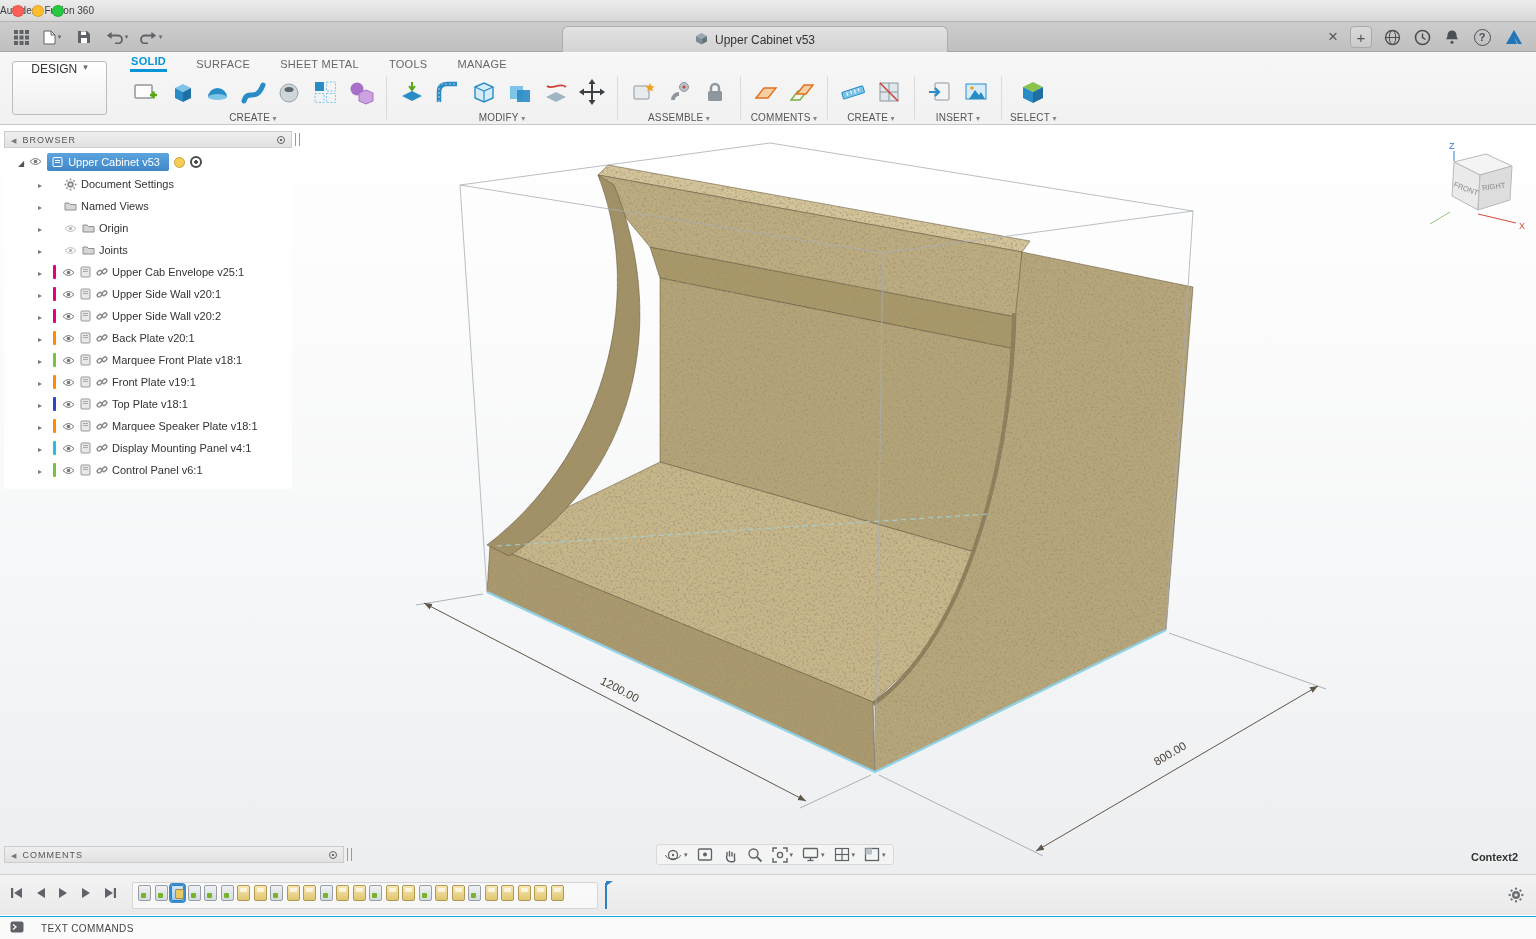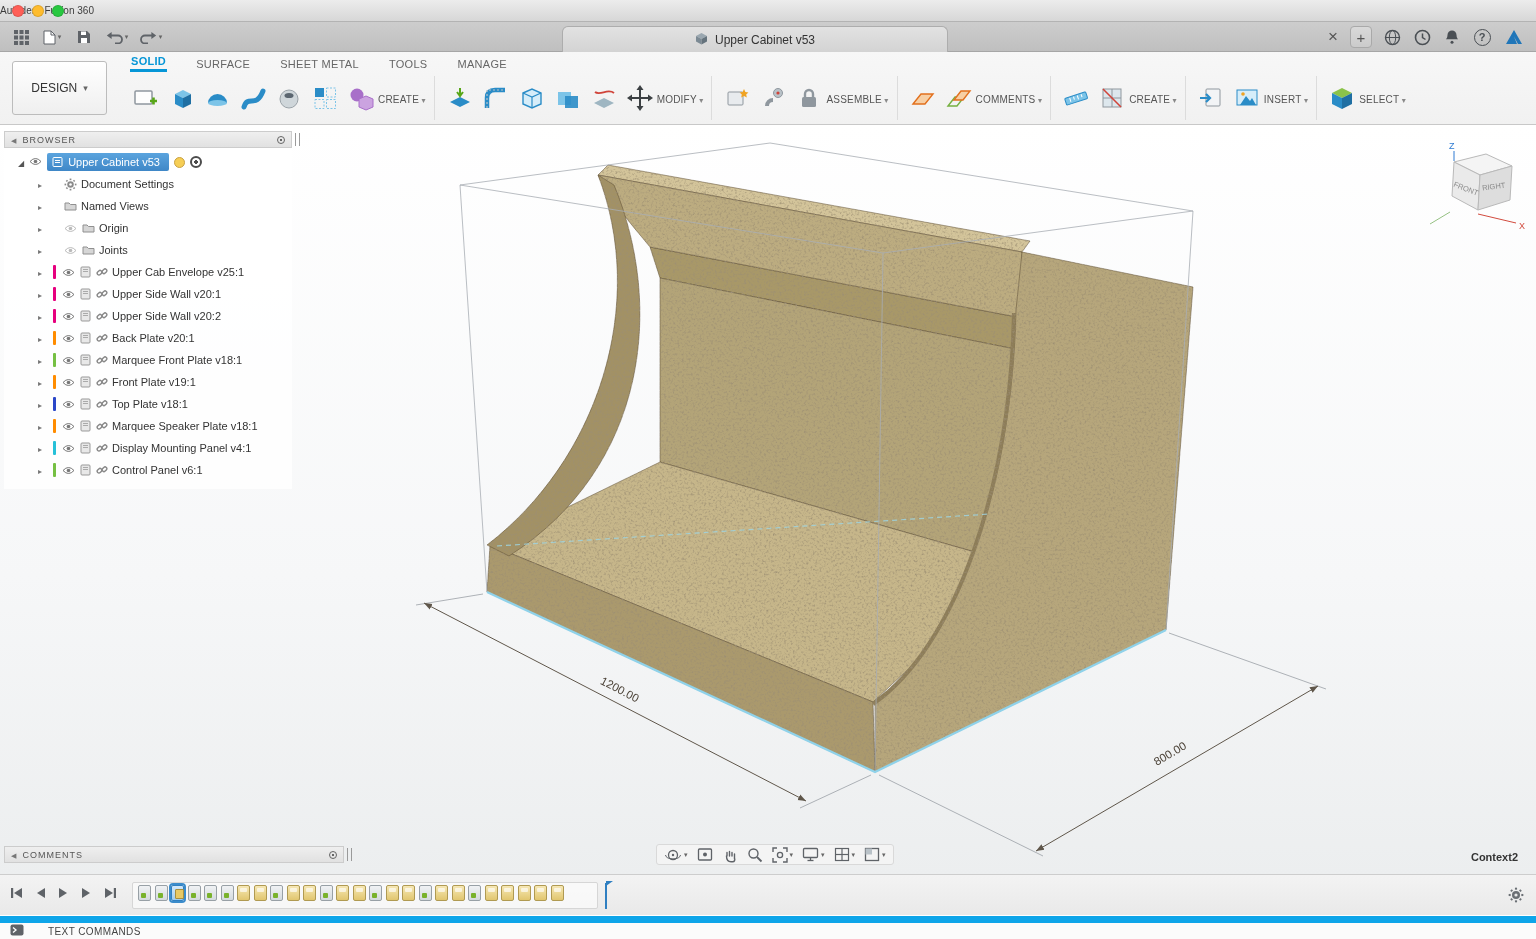--- a/index.html
+++ b/index.html
@@ -27,27 +27,27 @@
     display:flex;align-items:center;justify-content:center}
   .glyph-plus::before{content:"+";font-size:15px;color:#555;line-height:1}
   .glyph-q::before{content:"?";font-size:11px;color:#4a4f54;font-weight:bold}
   .round-help{width:17px;height:17px;border:1.5px solid #4a4f54;border-radius:50%;display:flex;align-items:center;justify-content:center}
 
   
   #ribbon{position:absolute;top:52px;left:0;right:0;height:73px;z-index:55;
     background:linear-gradient(#f7f7f7,#f1f1f1);border-bottom:1px solid #c8c8c8}
   #design-btn{position:absolute;left:12px;top:9px;width:95px;height:54px;
     background:linear-gradient(#ffffff,#efefef);border:1px solid #bcbcbc;border-radius:3px;
-    font-size:12px;color:#333;display:flex;align-items:center;justify-content:center;cursor:default}
+    font-size:12px;color:#333;display:flex;align-items:flex-start;justify-content:center;cursor:default}
   #design-btn::after{content:"▾";font-size:9px;color:#666;margin-left:6px}
   #ribbon-tabs{position:absolute;left:130px;top:1px;height:19px;display:flex;gap:28px;align-items:flex-end;font-size:11px;color:#666}
   .rtab{padding:18px 1px 2px;letter-spacing:.3px;cursor:default}
   .rtab.active{color:#0696d7;font-weight:bold;border-bottom:3px solid #0696d7}
   #ribbon-body{position:absolute;left:122px;top:21px;bottom:1px;display:flex;align-items:stretch}
-  .rgroup{display:flex;flex-direction:row;align-items:center;padding:0 6px}
+  .rgroup{display:flex;flex-direction:column;align-items:center;padding:0 6px}
   .ricons{display:flex;align-items:center;height:37px;gap:2px}
   .ricon{width:34px;height:34px;display:flex;align-items:center;justify-content:center;border-radius:3px;cursor:default}
   .rlabel{font-size:10px;color:#555;margin-top:2px;letter-spacing:.2px}
   .rlabel::after{content:" ▾";font-size:8px;color:#888}
   .rdiv{width:1px;background:#dcdcdc;margin:3px 2px}
 
   
   #viewport{position:absolute;left:0;top:125px;width:1536px;height:751px;z-index:1;
     background:linear-gradient(#ffffff 0%,#f6f7f8 60%,#eceeef 100%)}
   #viewcube{position:absolute;left:1420px;top:138px;width:110px;height:100px;z-index:10}
@@ -103,21 +103,21 @@
   .tl-ic.sketch{border-color:#98a0a6;background:linear-gradient(#f0f2f4,#d4dade)}
   .tl-ic.sketch::after{content:"";position:absolute;left:2px;bottom:2px;width:5px;height:5px;background:#79b22c;border-radius:1px}
   .tl-ic.selected{border-color:#2f7fc1;background:linear-gradient(#d2e8fa,#9ccbf0);box-shadow:0 0 0 2px #3b8ccb}
   .tl-ic.selected::after{content:"";position:absolute;left:2.5px;top:3px;width:7px;height:8px;background:#e7c964;border:1px solid #a88f3e;border-radius:1px}
   #tl-marker{position:relative;width:2px;height:26px;background:#2f7fc1;margin-left:5px;flex:0 0 auto}
   #tl-marker::before{content:"";position:absolute;top:-2px;left:1px;border-top:5px solid #2f7fc1;border-right:7px solid transparent}
   #tl-gear{position:absolute;right:12px;top:12px}
 
   
   #statusbar{position:absolute;left:0;right:0;top:916px;height:23px;z-index:45;background:#fbfbfb;
-    border-top:7px solid #0ea5e9;display:flex;align-items:center;gap:24px;padding:0 10px;font-size:10px;color:#444;letter-spacing:.4px}
+    border-top:1px solid #0ea5e9;display:flex;align-items:center;gap:17px;padding:0 10px;font-size:10px;color:#444;letter-spacing:.4px}
 </style>
 </head>
 <body>
 
 <div id="titlebar">
   <span class="traffic" id="tl-red"></span>
   <span class="traffic" id="tl-yellow"></span>
   <span class="traffic" id="tl-green"></span>
   <div id="title-text">Autodesk Fusion 360</div>
 </div>

